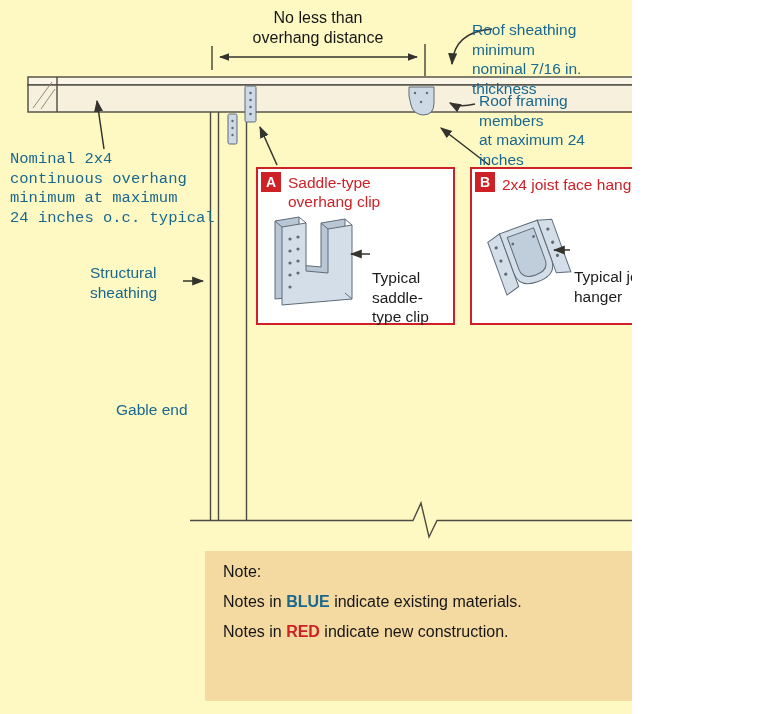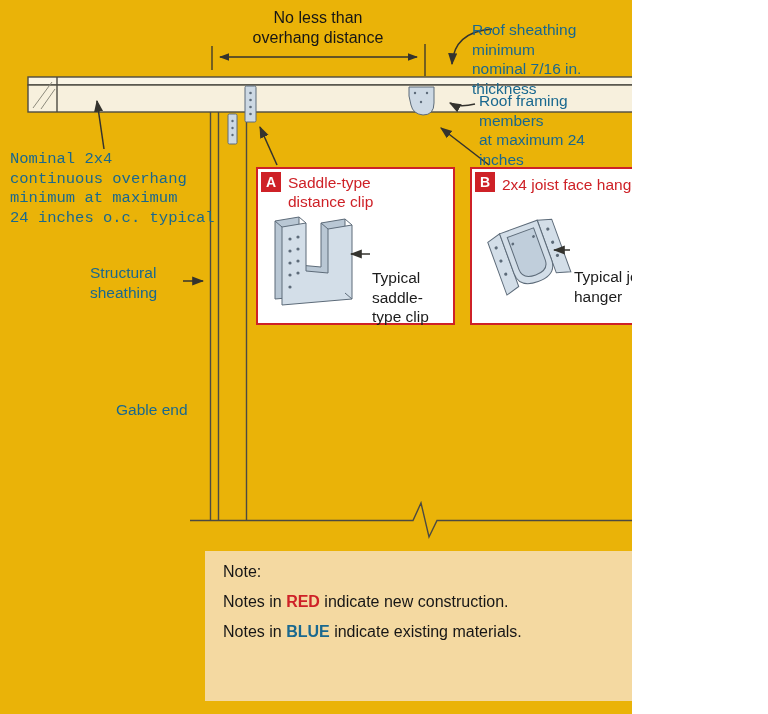--- a/index.html
+++ b/index.html
@@ -1,19 +1,19 @@
 <!DOCTYPE html>
 <html style="--blue: #19688f; --red: #ce2127; --note_bg: #f4d9a1; --wood_fill: #f7f0dd; --line: #45443d; --metal_fill: #d3dee8;"><head>
 <meta charset="utf-8">
 <style>
   * { box-sizing: border-box; }
   html, body { margin: 0; padding: 0; }
   body { font-family: "Liberation Sans", sans-serif; background: #ffffff; }
 
-  .stage { position: relative; width: 632px; height: 714px; background: #eab308; overflow: hidden; }
+  .stage { position: relative; width: 632px; height: 714px; background: #fef9c3; overflow: hidden; }
   .layer { position: absolute; left: 0; top: 0; }
   .abs { position: absolute; }
 
   .lbl { position: absolute; font-size: 15.5px; line-height: 1.26; color: #1c1c1c; }
   .multiline { white-space: pre-line; }
   .blue-lbl { color: var(--blue, #19688f); }
   .dim-lbl { text-align: center; font-size: 16px; color: #161616; }
 
   .callout { position: absolute; border: 2px solid var(--red, #ce2127); background: #fff; }
   .badge { position: absolute; left: 3px; top: 3px; width: 20px; height: 20px;
@@ -126,21 +126,21 @@
 24 inches o.c. typical</div>
 
   <div class="lbl blue-lbl multiline" style="left:90px; top:263px;">Structural
 sheathing</div>
 
   <div class="lbl blue-lbl" style="left:116px; top:400px;">Gable end</div>
 
   <div class="callout" style="left:256px; top:167px; width:199px; height:158px;">
     <div class="badge">A</div>
     <div class="callout-title multiline">Saddle-type
-distance clip</div>
+overhang clip</div>
 
     <svg class="abs" style="left:8px; top:44px;" width="102" height="108" viewBox="0 0 102 108">
       <path d="M9,8 L33,4 L33,52 L55,54 L55,10 L79,6 L79,80 L9,86 Z" fill="#b9c7d4" stroke="#5d6b79"></path>
       <path d="M16,14 L40,10 L40,58 L62,60 L62,16 L86,12 L86,86 L16,92 Z" fill="#d3dee8" stroke="#5d6b79"></path>
       <g stroke="#5d6b79">
         <line x1="9" y1="8" x2="16" y2="14"></line>
           <line x1="33" y1="4" x2="40" y2="10"></line>
         <line x1="55" y1="10" x2="62" y2="16"></line>
           <line x1="79" y1="6" x2="86" y2="12"></line>
         <line x1="79" y1="80" x2="86" y2="86"></line>
@@ -193,17 +193,17 @@
     <svg class="abs" style="left:76px; top:75px;" width="24" height="12" viewBox="0 0 24 12">
       <line x1="22" y1="6" x2="6" y2="6" stroke="#34332e" stroke-width="1.5" marker-end="url(#ah)"></line>
     </svg>
 
     <div class="caption multiline abs" style="left:102px; top:62px;">Typical joist
 hanger</div>
   </div>
 
   <div class="note-panel" style="left:205px; top:551px; width:540px; height:150px;">
     <div class="note-title">Note:</div>
+    <div class="note-line"><span>Notes in </span><span class="kw-blue">BLUE</span><span> indicate existing materials.</span></div>
     <div class="note-line"><span>Notes in </span><span class="kw-red">RED</span><span> indicate new construction.</span></div>
-    <div class="note-line"><span>Notes in </span><span class="kw-blue">BLUE</span><span> indicate existing materials.</span></div>
   </div>
 
 </div>
 
 </body></html>

